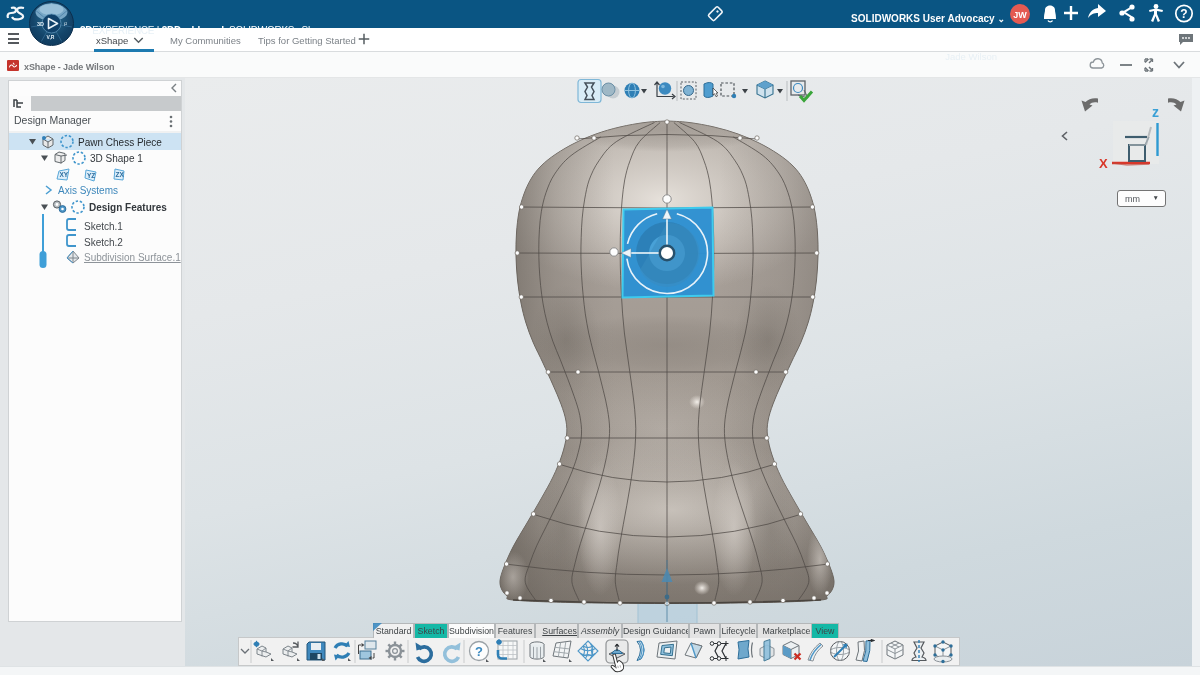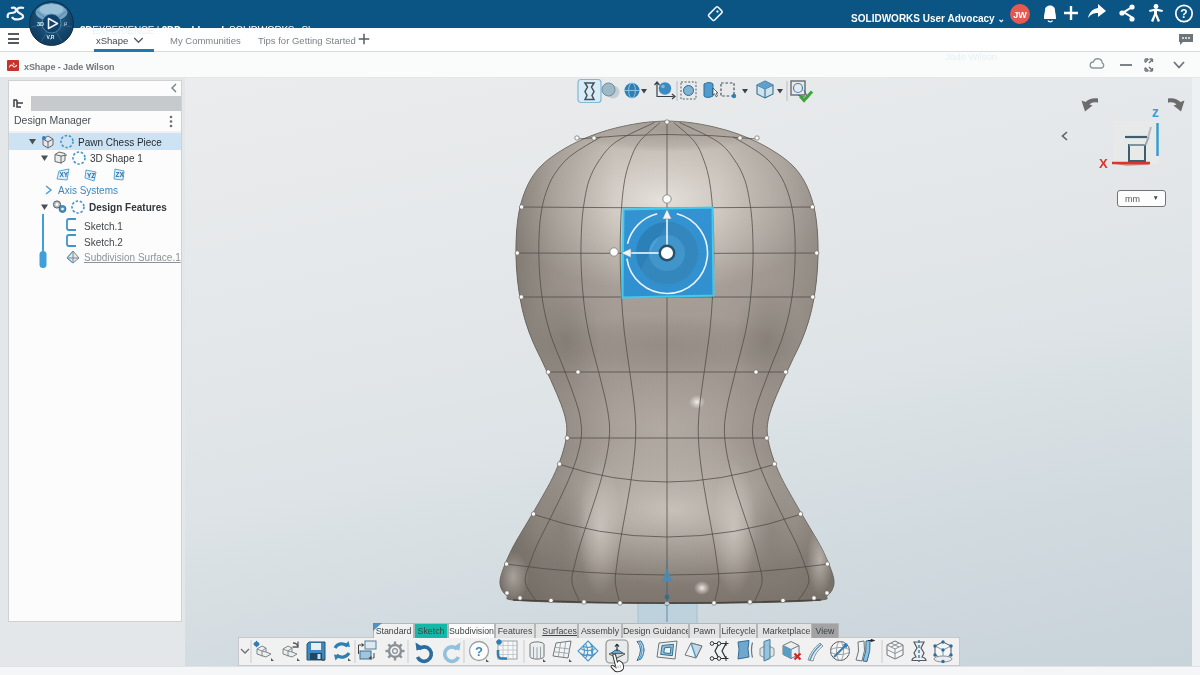--- a/index.html
+++ b/index.html
@@ -415,26 +415,26 @@
 </svg>
 <div style="position:absolute;left:1117px;top:190px;width:49px;height:17px;background:#fdfdfd;border:1px solid #737373;border-radius:3px;z-index:10;font-size:9px;color:#55595d;">
       <span style="position:absolute;left:7px;top:3px;">mm</span>
       <span style="position:absolute;right:6px;top:2.5px;font-size:6.5px;color:#45494d;">▼</span>
     </div>
 <div style="position:absolute;left:373px;top:623px;width:41px;height:15px;background:#f1f1f1;border:1px solid #b4b7b9;border-bottom:none;z-index:11;font-size:8.8px;color:#3f4447;text-align:center;line-height:15px;white-space:nowrap;overflow:hidden;">Standard</div>
 <div style="position:absolute;left:414px;top:623px;width:34px;height:15px;background:#14b8a6;border:1px solid #b4b7b9;border-bottom:none;z-index:11;font-size:8.8px;color:#3f4447;text-align:center;line-height:15px;white-space:nowrap;overflow:hidden;">Sketch</div>
 <div style="position:absolute;left:448px;top:623px;width:47px;height:15px;background:#fbfbfb;border:1px solid #b4b7b9;border-bottom:none;z-index:11;font-size:8.8px;color:#3f4447;text-align:center;line-height:15px;white-space:nowrap;overflow:hidden;">Subdivision</div>
 <div style="position:absolute;left:495px;top:623px;width:40px;height:15px;background:#e3e3e3;border:1px solid #b4b7b9;border-bottom:none;z-index:11;font-size:8.8px;color:#3f4447;text-align:center;line-height:15px;white-space:nowrap;overflow:hidden;">Features</div>
 <div style="position:absolute;left:535px;top:623px;width:43px;height:15px;background:#e3e3e3;border:1px solid #b4b7b9;border-bottom:none;z-index:11;font-size:8.8px;color:#3f4447;text-align:right;line-height:15px;white-space:nowrap;overflow:hidden;text-decoration:underline;">Surfaces</div>
-<div style="position:absolute;left:578px;top:623px;width:44px;height:15px;background:#e3e3e3;border:1px solid #b4b7b9;border-bottom:none;z-index:11;font-size:8.8px;color:#3f4447;text-align:center;line-height:15px;white-space:nowrap;overflow:hidden;">Assembly</div>
+<div style="position:absolute;left:578px;top:623px;width:44px;height:15px;background:#e3e3e3;border:1px solid #b4b7b9;border-bottom:none;z-index:11;font-size:8.8px;color:#3f4447;text-align:center;line-height:15px;white-space:nowrap;overflow:hidden;font-style:italic;">Assembly</div>
 <div style="position:absolute;left:622px;top:623px;width:67px;height:15px;background:#e3e3e3;border:1px solid #b4b7b9;border-bottom:none;z-index:11;font-size:8.8px;color:#3f4447;text-align:center;line-height:15px;white-space:nowrap;overflow:hidden;">Design Guidance</div>
 <div style="position:absolute;left:689px;top:623px;width:31px;height:15px;background:#e3e3e3;border:1px solid #b4b7b9;border-bottom:none;z-index:11;font-size:8.8px;color:#3f4447;text-align:center;line-height:15px;white-space:nowrap;overflow:hidden;">Pawn</div>
 <div style="position:absolute;left:720px;top:623px;width:37px;height:15px;background:#e3e3e3;border:1px solid #b4b7b9;border-bottom:none;z-index:11;font-size:8.8px;color:#3f4447;text-align:center;line-height:15px;white-space:nowrap;overflow:hidden;">Lifecycle</div>
 <div style="position:absolute;left:757px;top:623px;width:59px;height:15px;background:#e3e3e3;border:1px solid #b4b7b9;border-bottom:none;z-index:11;font-size:8.8px;color:#3f4447;text-align:center;line-height:15px;white-space:nowrap;overflow:hidden;">Marketplace</div>
-<div style="position:absolute;left:811px;top:623px;width:28px;height:15px;background:#a3a3a3;border:1px solid #b4b7b9;border-bottom:none;z-index:11;font-size:8.8px;color:#3f4447;text-align:center;line-height:15px;white-space:nowrap;overflow:hidden;">View</div>
+<div style="position:absolute;left:811px;top:623px;width:28px;height:15px;background:#14b8a6;border:1px solid #b4b7b9;border-bottom:none;z-index:11;font-size:8.8px;color:#3f4447;text-align:center;line-height:15px;white-space:nowrap;overflow:hidden;">View</div>
 <svg style="position:absolute;left:238px;top:637px;width:722px;height:29px;z-index:12" viewBox="0 0 722 29">
 <path d="M3,12 l4,4 l4,-4" fill="none" stroke="#6a7076" stroke-width="1.3"></path>
 <line x1="13" y1="3" x2="13" y2="26" stroke="#c9cbcc"></line>
 <g transform="translate(16,3)">
         <path d="M3,9 L8,6 L12,8 L12,12 L17,14 L12,17 L3,14 Z" fill="#eceeef" stroke="#7d858b" stroke-width="1"></path>
         <path d="M3,9 L8,11 L12,8 M8,11 L8,16.5 M12,12 L8,11" fill="none" stroke="#7d858b" stroke-width="0.9"></path>
         <circle cx="2.5" cy="4" r="2.6" fill="#2f7fb5"></circle>
         <path d="M2.5,0.8 v6.4 M-0.7,4 h6.4" stroke="#2f7fb5" stroke-width="1"></path>
         <path d="M17,18 l3,3 h-3 Z" fill="#55595d"></path>
       </g>

